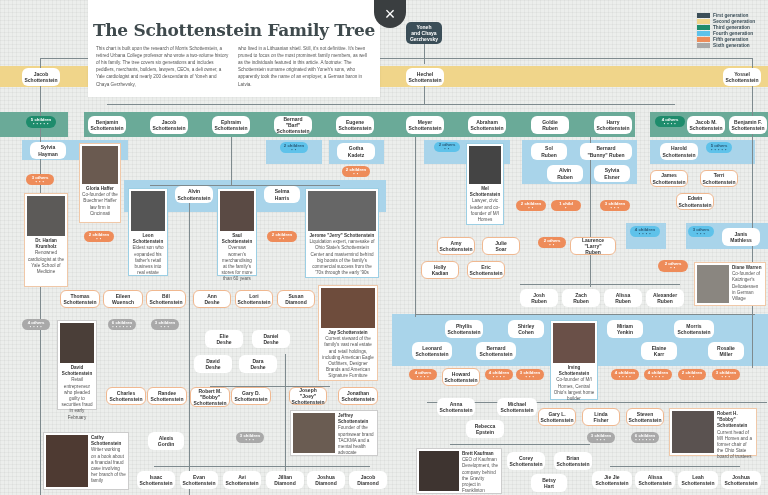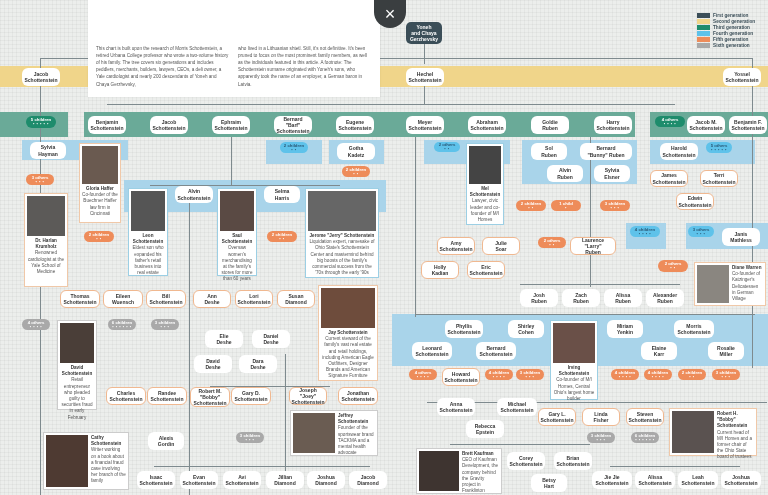--- a/index.html
+++ b/index.html
@@ -69,20 +69,21 @@
 <div class="ln h" style="left:520px;top:284px;width:160px"></div>
 <div class="ln h" style="left:210px;top:386px;width:120px"></div>
 <div class="ln v" style="left:285px;top:354px;height:120px"></div>
 <div class="ln h" style="left:154px;top:466px;width:210px"></div>
 <div class="ln h" style="left:280px;top:466px;width:90px"></div>
 <div class="ln h" style="left:427px;top:402px;width:340px"></div>
 <div class="ln h" style="left:450px;top:444px;width:140px"></div>
 <div class="ln h" style="left:610px;top:466px;width:130px"></div>
 
 <div id="titlebox">
+  <div id="title">The Schottenstein Family Tree</div>
   <div class="intro" style="left:8px">This chart is built upon the research of Morris Schottenstein, a retired Urbana College professor who wrote a two-volume history of his family. The tree covers six generations and includes peddlers, merchants, builders, lawyers, CEOs, a deli owner, a Yale cardiologist and nearly 200 descendants of Yoneh and Chaya Gerzhevsky,</div>
   <div class="intro" style="left:150px">who lived in a Lithuanian shtetl. Still, it's not definitive. It's been pruned to focus on the most prominent family members, as well as the individuals featured in this article. A footnote: The Schottenstein surname originated with Yoneh's sons, who apparently took the name of an employer, a German baron in Latvia.</div>
 </div>
 <div id="close">
     <span>×</span>
   </div>
 
 <div id="legend">
   <div class="li">
       <span class="sw" style="background:#3b4e58"></span>

